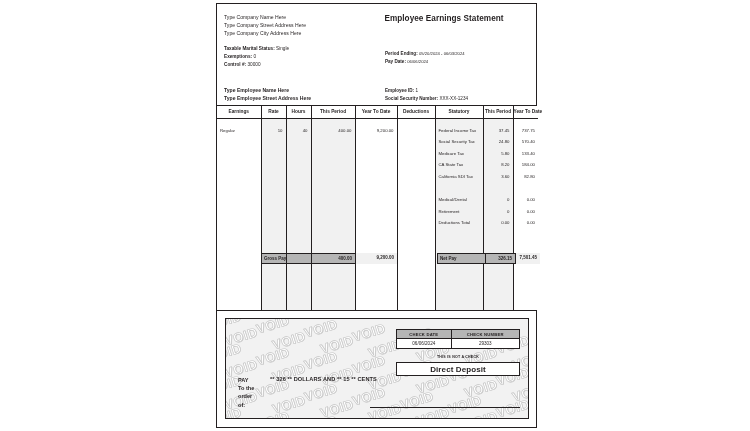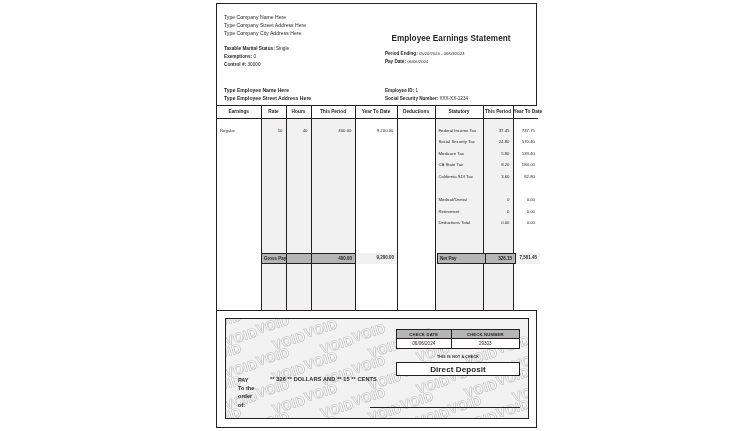--- a/index.html
+++ b/index.html
@@ -23,21 +23,21 @@
     background: #ffffff;
     border: 1px solid #231f20;
   }
   
   .hdr {
     position: relative;
     height: 102px;
     border-bottom: 1px solid #231f20;
   }
   .hdr-left  { position: absolute; left: 7px;  top: 9px;  width: 160px; }
-  .hdr-right { position: absolute; left: 160px; top: 9px; width: 148px; margin-top: 20px; }
+  .hdr-right { position: absolute; left: 153px; top: 9px; width: 148px; }
   .co-line {
     font-size: 5.1px; color: #231f20; line-height: 8.2px;
     letter-spacing: .02px; white-space: nowrap;
   }
   .stmt-title {
     font-size: 8.2px; font-weight: bold; color: #231f20;
     text-align: center; letter-spacing: .05px; white-space: nowrap;
     margin-top: 1px;
   }
   .blk2 { margin-top: 7px; }

